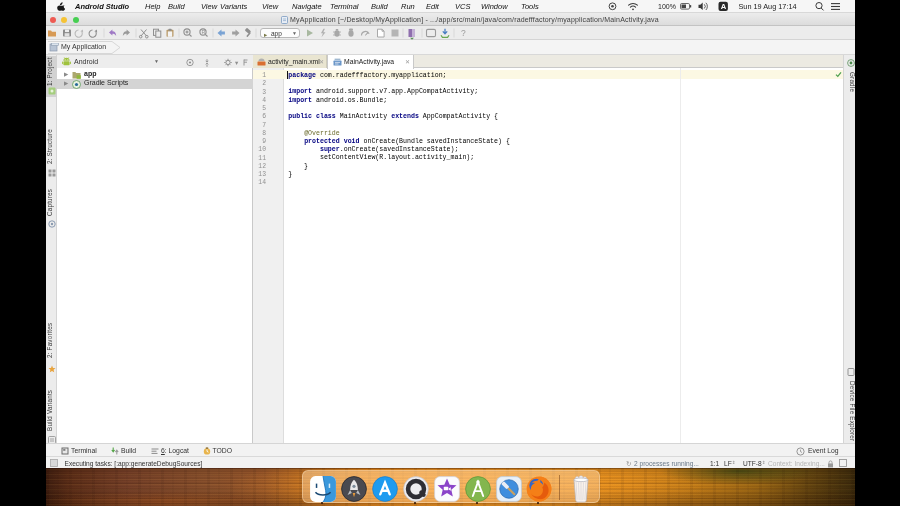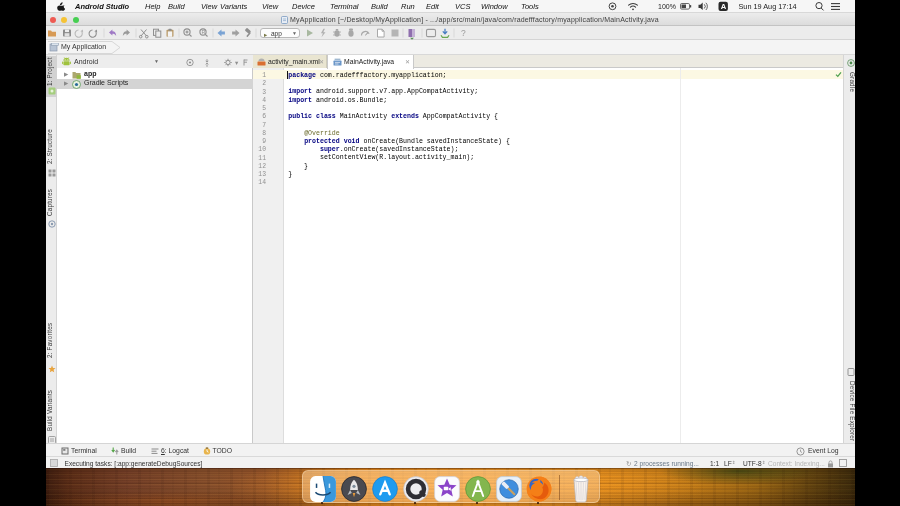--- a/index.html
+++ b/index.html
@@ -74,21 +74,21 @@
   <svg style="position:absolute;left:10.5px;top:2px" width="8" height="9" viewBox="0 0 8 9">
         <path d="M5.6 0.3 c0.1 0.8 -0.3 1.6 -0.8 2.1 c-0.5 0.5 -1.2 0.9 -1.9 0.8 c-0.1 -0.7 0.3 -1.5 0.8 -2 C4.2 0.7 5 0.3 5.6 0.3 Z" fill="#1a1a1a"></path>
         <path d="M6.7 3.6 c-0.9 -0.1 -1.7 0.4 -2.2 0.4 c-0.5 0 -1.3 -0.4 -2.1 -0.4 C1.2 3.6 0.2 4.6 0.2 6 c0 1.6 1.2 3.3 2.2 3.3 c0.5 0 1.2 -0.4 1.9 -0.4 c0.7 0 1.3 0.4 1.9 0.4 c0.9 0 1.8 -1.4 2 -2.2 c-1 -0.4 -1.5 -1.1 -1.5 -2 c0 -0.8 0.4 -1.3 1 -1.5 Z" fill="#1a1a1a" transform="scale(1 0.95)"></path>
       </svg>
   <span style="left:29px;font-weight:bold">Android Studio</span>
   <span style="left:99px">Help</span>
   <span style="left:122px">Build</span>
   <span style="left:155px">View</span>
   <span style="left:174px">Variants</span>
   <span style="left:216px">View</span>
-  <span style="left:246px">Device</span>
+  <span style="left:246px">Navigate</span>
   <span style="left:284px">Terminal</span>
   <span style="left:325px">Build</span>
   <span style="left:355px">Run</span>
   <span style="left:380px">Edit</span>
   <span style="left:409px">VCS</span>
   <span style="left:435px">Window</span>
   <span style="left:475px">Tools</span>
   <svg style="position:absolute;left:560px;top:0" width="240" height="13" viewBox="0 0 240 13">
     <circle cx="6.5" cy="6.3" r="3.4" fill="none" stroke="#444" stroke-width="1"></circle>
         <circle cx="6.5" cy="6.3" r="1.3" fill="#444"></circle>

